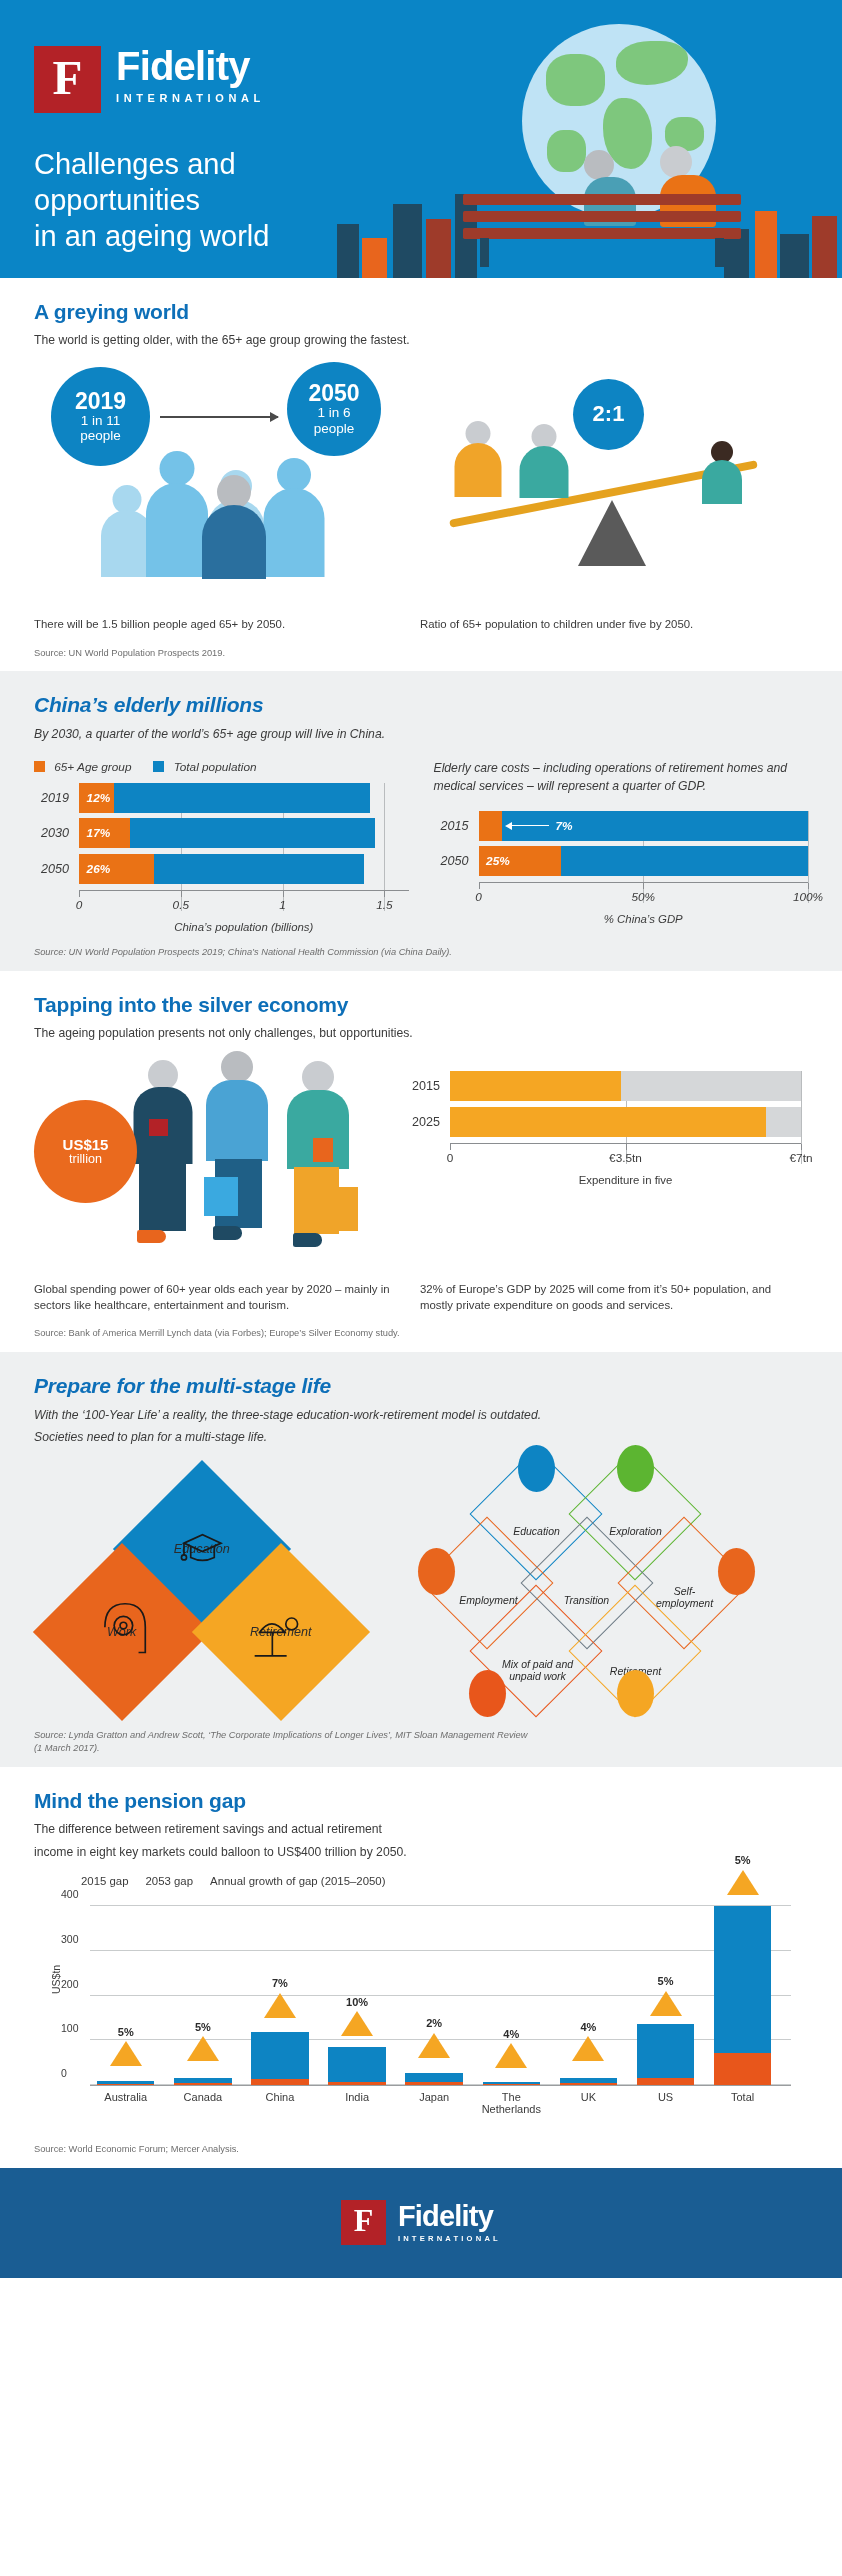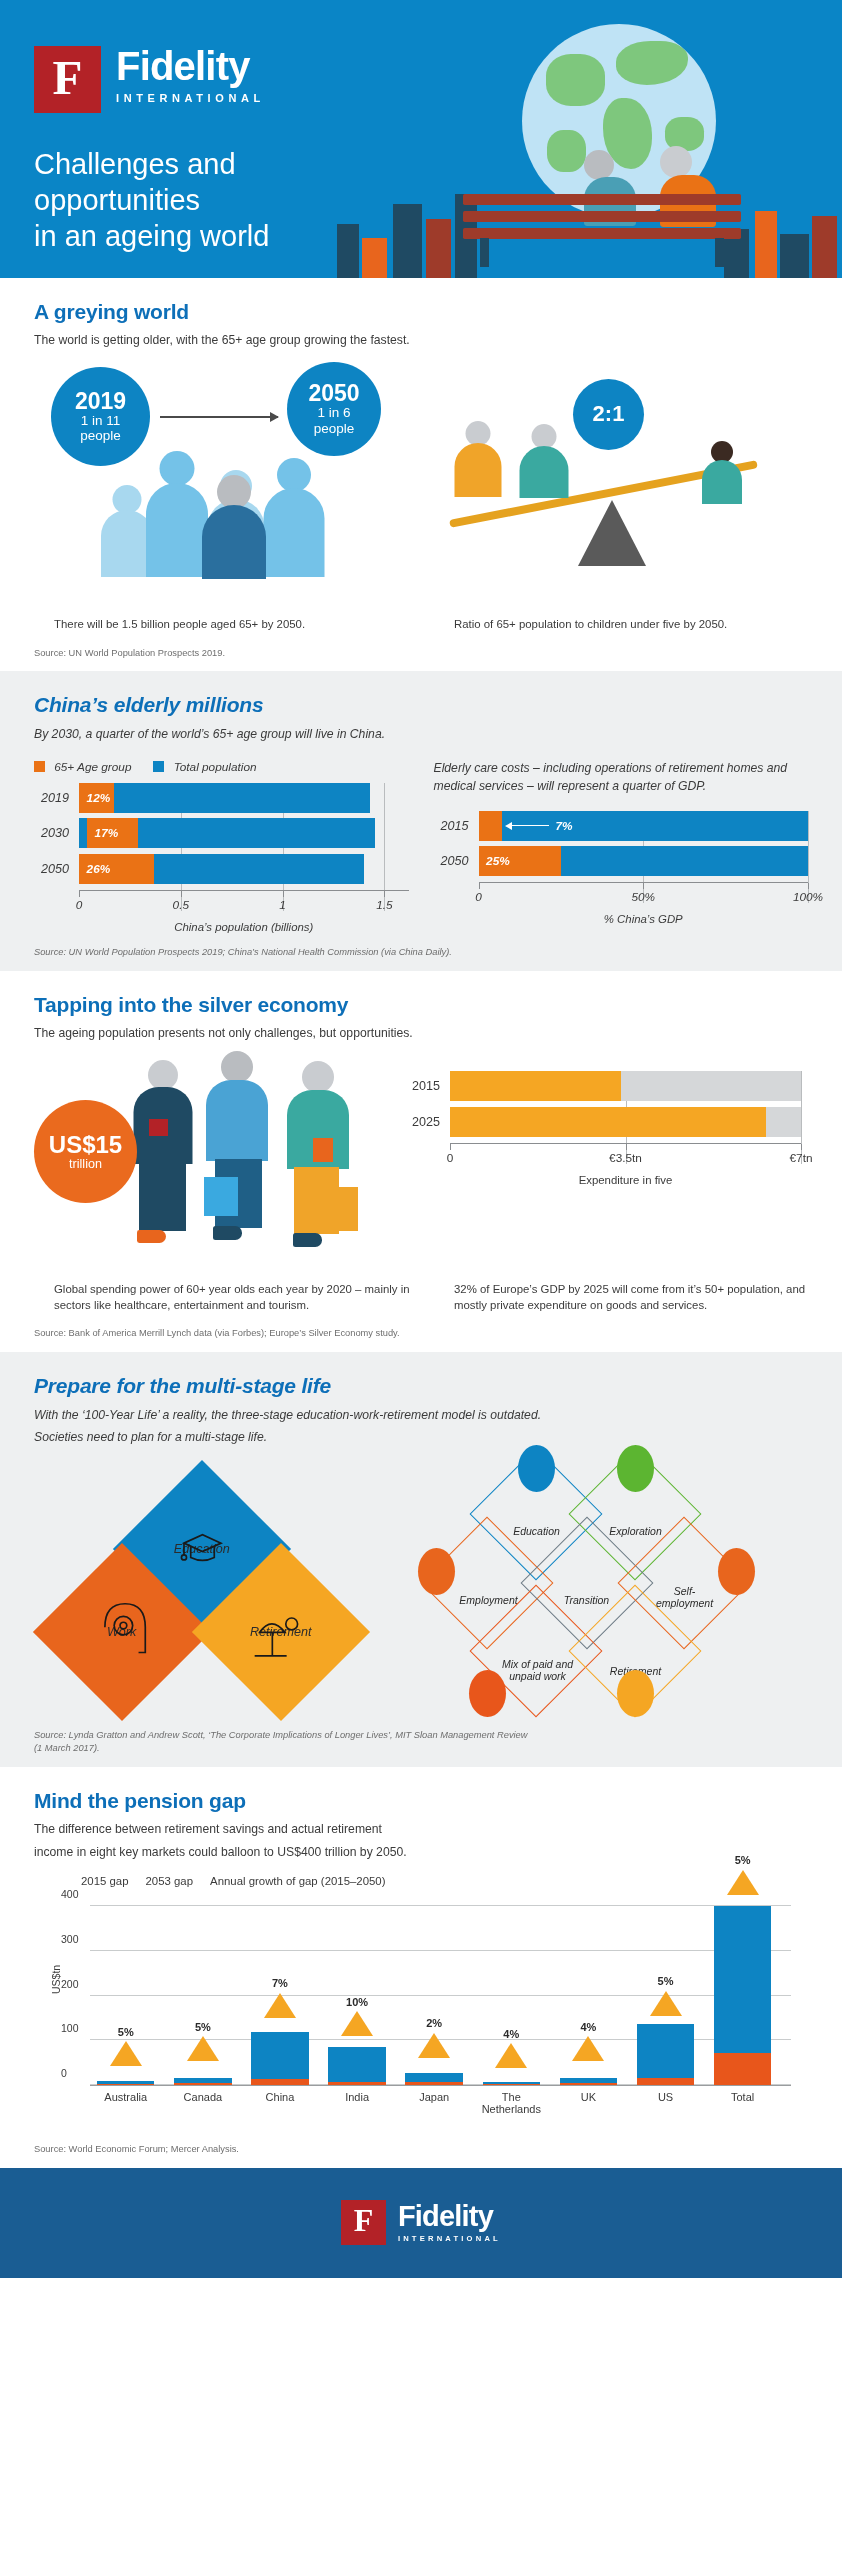--- a/index.html
+++ b/index.html
@@ -60,21 +60,21 @@
            border-top:5px solid transparent; border-bottom:5px solid transparent; }
   .crowd { position:absolute; left:67px; top:76px; width:286px; height:156px; }
   .pp { position:absolute; }
   .pp .h { border-radius:50%; position:absolute; left:50%; transform:translateX(-50%); }
   .pp .b { position:absolute; left:50%; transform:translateX(-50%); border-radius:34px 34px 0 0; }
   .seesaw { position:absolute; left:396px; top:59px; width:354px; height:168px; }
   .plank { position:absolute; left:17px; top:71px; width:313px; height:8.4px; background:#e5a21f;
            transform:rotate(-11deg); border-radius:4.2px; }
   .fulcrum { position:absolute; left:148px; top:81px; width:0; height:0;
            border-left:34px solid transparent; border-right:34px solid transparent; border-bottom:66px solid #5a5a5a; }
-  .cap-row { display:flex; gap:38px; margin-top:3.4px;margin-left:20px; }
+  .cap-row { display:flex; gap:24px; margin-top:3.4px; }
   .cap { font-size:11.4px; line-height:1.45; }
   .cap.left { width:362px; }
   .cap.right { width:354px; }
 
   
   .legend { display:flex; gap:22px; align-items:center; margin:11.8px 0 8.4px 0; font-size:11.8px; }
   .legend .sw { width:11px; height:11px; display:inline-block; margin-right:5.9px; vertical-align:-0.8px; }
   .two-col { display:flex; gap:25px; }
   .col-l { width:375px; }
   .col-r { width:375px; }
@@ -99,21 +99,21 @@
   .ann-arrow .headt { width:0;height:0; border-right:7.6px solid #fff; border-top:4.2px solid transparent; border-bottom:4.2px solid transparent; }
   .ann-arrow .pct { color:#fff; font-size:11.8px; font-weight:bold; margin-left:6.7px; }
 
   
   .silver-row { display:flex; gap:17px; margin-top:8.4px; }
   .silver-left { width:354px; position:relative; height:211px; }
   .silver-right { width:396px; }
   .badge { position:absolute; left:0; top:49px; width:103px; height:103px; border-radius:50%;
            background:#ea6a1e; color:#fff; display:flex; flex-direction:column; align-items:center;
            justify-content:center; z-index:3; }
-  .badge .big { font-size:24px; font-weight:bold; line-height:1; }
+  .badge .big { font-size:15px; font-weight:bold; line-height:1; }
   .badge .small { font-size:12.6px; font-weight:300; }
   .shoppers { position:absolute; left:93px; top:0; width:261px; height:211px; }
 
   
   .stage-row { display:flex; gap:17px; margin-top:11.8px; height:253px; position:relative; }
   .diamonds-left { position:relative; width:337px; height:244px; }
   .dia { position:absolute; width:126px; height:126px; transform:rotate(45deg); display:flex;
          align-items:center; justify-content:center; }
   .dia span { transform:rotate(-45deg); color:#2b2b2b; font-size:12.6px; text-align:center; line-height:1.15; }
   .dia.edu { background:#0d84c3; left:105px; top:27px; }
@@ -311,21 +311,21 @@
               <div class="seg orange" style="left:0;width:10.5%;">
                 <span class="vlab">12%</span>
               </div>
             </div>
           </div>
 
           <div class="cat-row">
             <div class="cat-lab">2030</div>
             <div class="bar-track">
               <div class="seg blue" style="left:0;width:89.7%;"></div>
-              <div class="seg orange" style="left:8px;width:15.5%;">
+              <div class="seg orange" style="left:0;width:15.5%;">
                 <span class="vlab">17%</span>
               </div>
             </div>
           </div>
 
           <div class="cat-row">
             <div class="cat-lab">2050</div>
             <div class="bar-track">
               <div class="seg blue" style="left:0;width:86.5%;"></div>
               <div class="seg orange" style="left:0;width:22.9%;">

